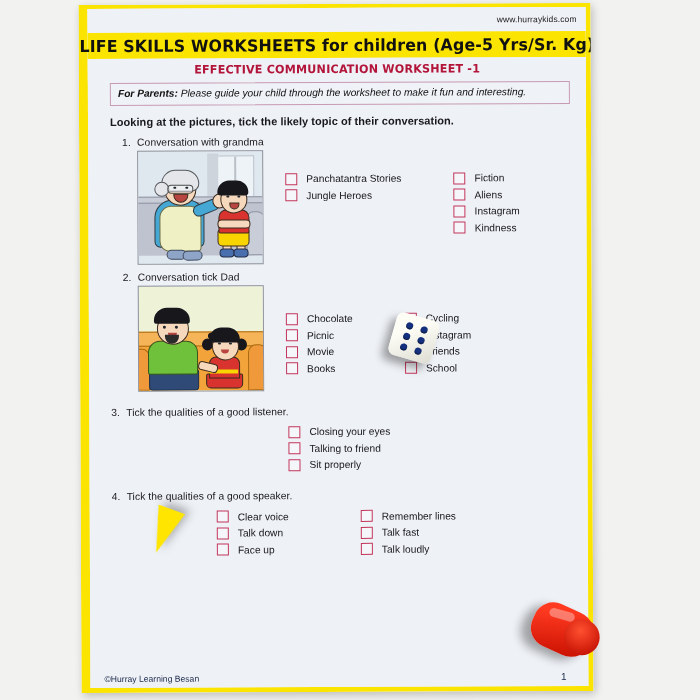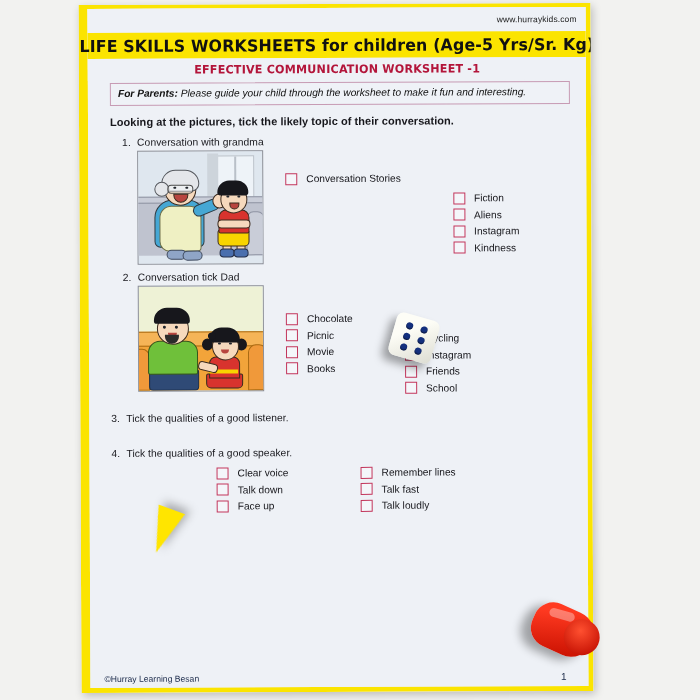--- a/index.html
+++ b/index.html
@@ -149,21 +149,21 @@
     flex:0 0 auto;
   }
   .opt-label{
     font-size:10.2px;
     color:#17171c;
     margin-left:9px;
     white-space:nowrap;
   }
   
   .q12 .cols{padding-left:22px;padding-top:21px;}
-  .q12 .col2{margin-left:52px;margin-top:20px;}
+  .q12 .col2{margin-left:52px;}
   .q2 .cols{padding-top:26px;}
   
   .q34 .cols{padding-left:105px;padding-top:4px;}
   .q34 .col2{margin-left:72px;}
   
   .footer{
     margin-top:auto;
     display:flex;align-items:flex-end;justify-content:space-between;
     padding:0 12px 4px 14px;
     font-size:8.6px;
@@ -353,21 +353,25 @@
                 <div class="by-eye" style="left:14px"></div>
                 <div class="by-eye" style="left:25px"></div>
                 <div class="by-mouth"></div>
               </div>
             </div>
           </div>
           <div class="cols">
             <div class="col col1">
               <div class="opt">
                   <span class="cbox"></span>
-                  <span class="opt-label">Conversation Stories</span>
+                  <span class="opt-label">Panchatantra Stories</span>
+                </div>
+              <div class="opt">
+                  <span class="cbox"></span>
+                  <span class="opt-label">Jungle Heroes</span>
                 </div>
             </div>
             <div class="col col2">
               <div class="opt">
                   <span class="cbox"></span>
                   <span class="opt-label">Fiction</span>
                 </div>
               <div class="opt">
                   <span class="cbox"></span>
                   <span class="opt-label">Aliens</span>
@@ -462,20 +466,34 @@
             </div>
           </div>
         </div>
       </div>
 
       <div class="q q34" style="margin-top:8px;">
         <div class="q-label" style="margin-left:0">
           <span class="num">3.</span><span>Tick the qualities of a good listener.</span>
         </div>
         <div class="cols">
+          <div class="col col2">
+            <div class="opt">
+                <span class="cbox"></span>
+                <span class="opt-label">Closing your eyes</span>
+              </div>
+            <div class="opt">
+                <span class="cbox"></span>
+                <span class="opt-label">Talking to friend</span>
+              </div>
+            <div class="opt">
+                <span class="cbox"></span>
+                <span class="opt-label">Sit properly</span>
+              </div>
+          </div>
         </div>
       </div>
 
       <div class="q q34" style="margin-top:10px;">
         <div class="q-label" style="margin-left:0">
           <span class="num">4.</span><span>Tick the qualities of a good speaker.</span>
         </div>
         <div class="cols">
           <div class="col col1">
             <div class="opt">

